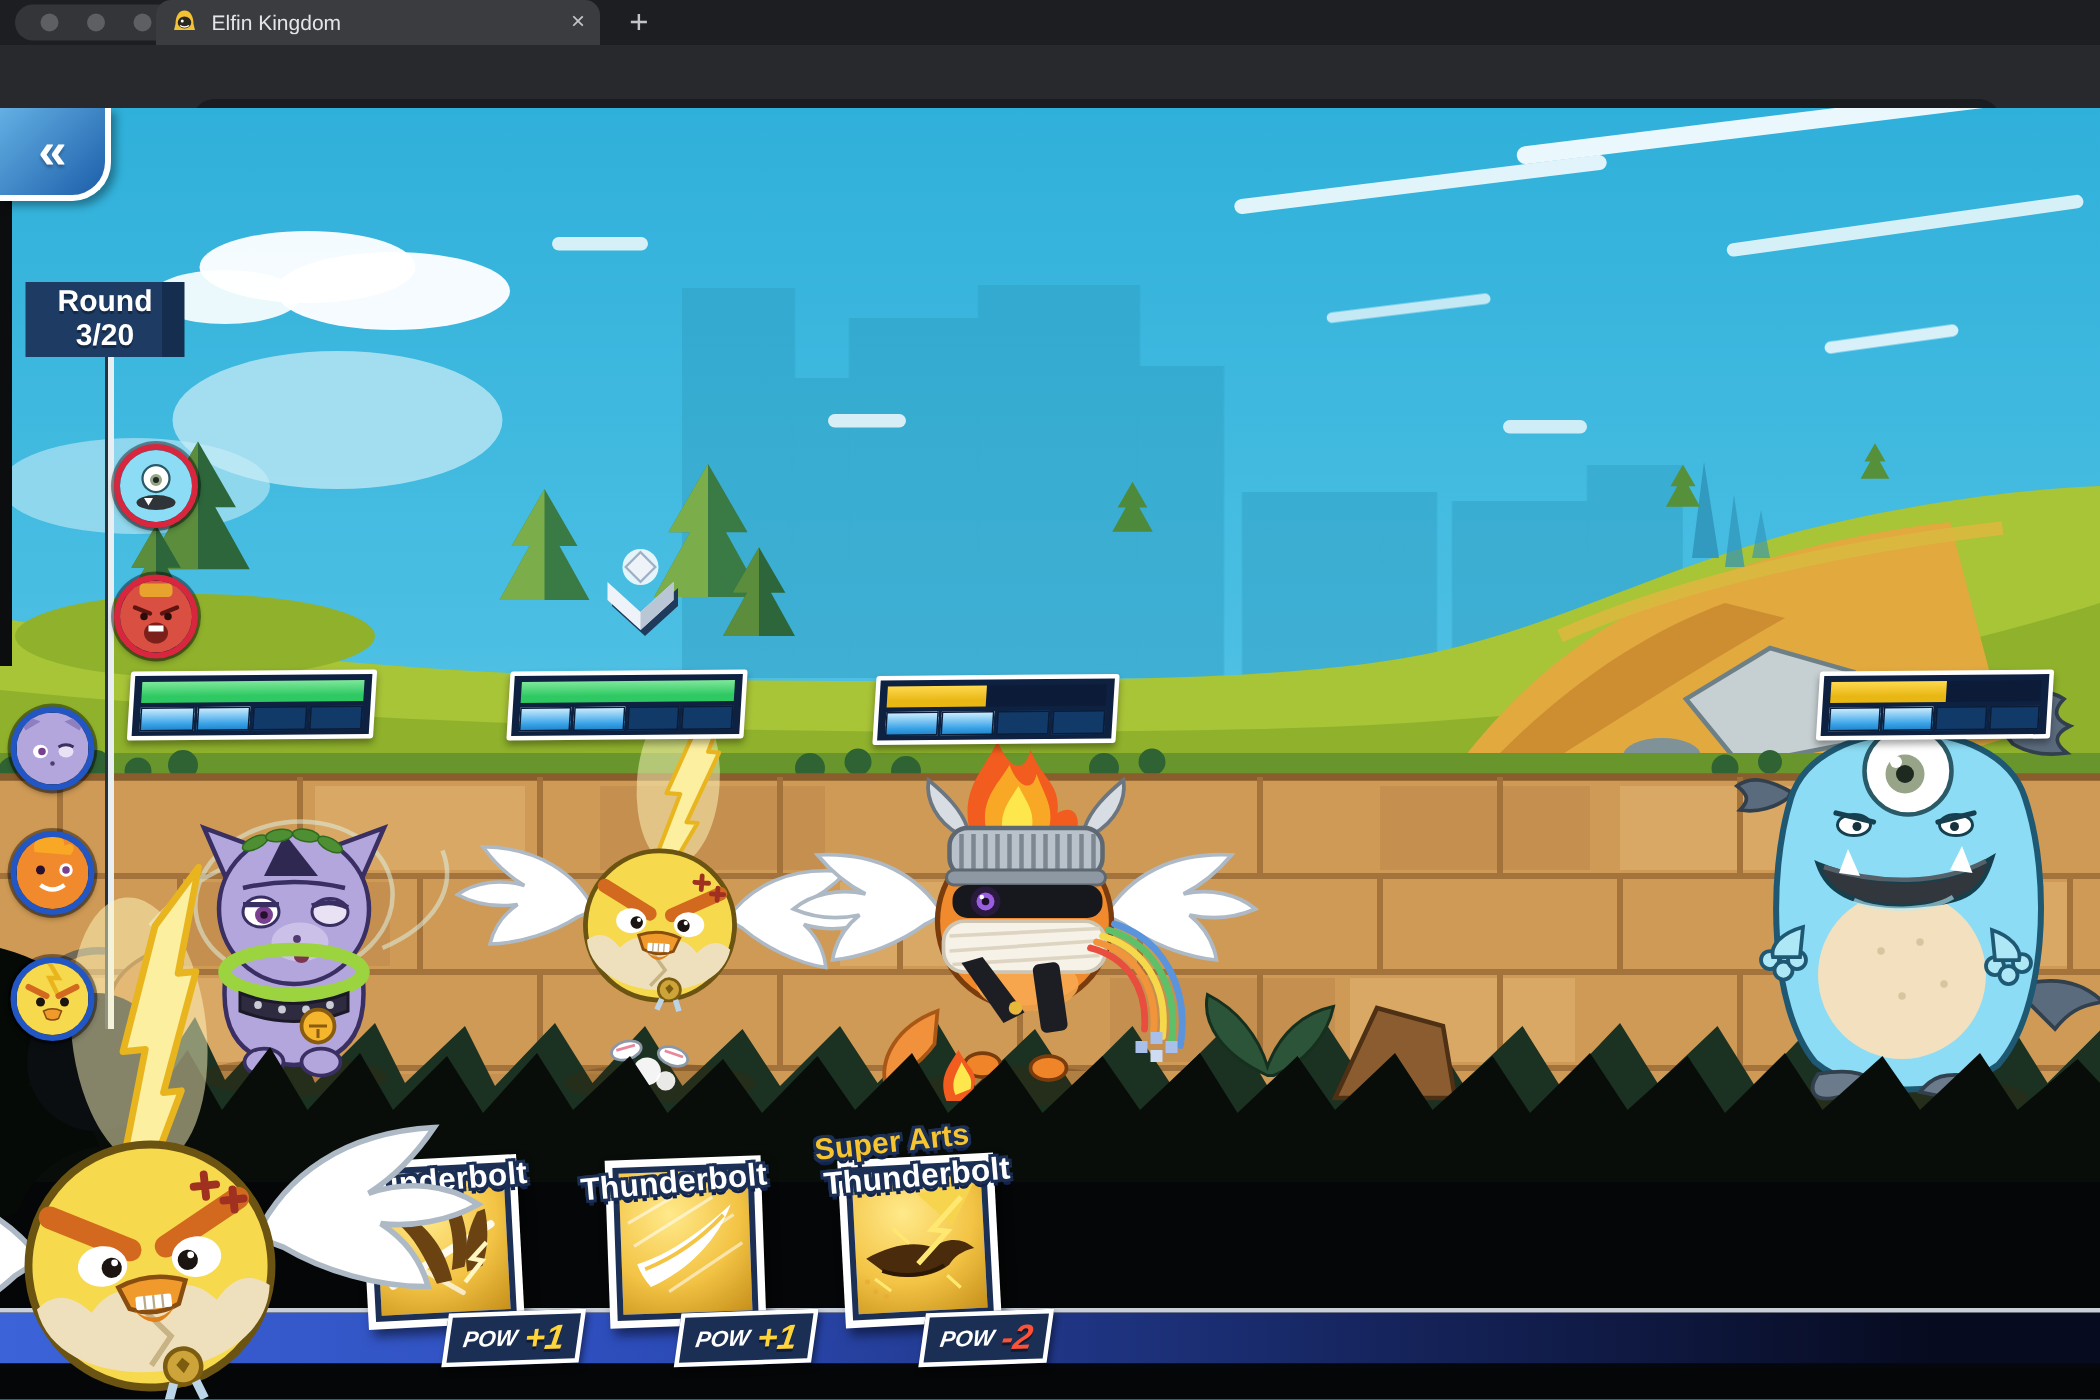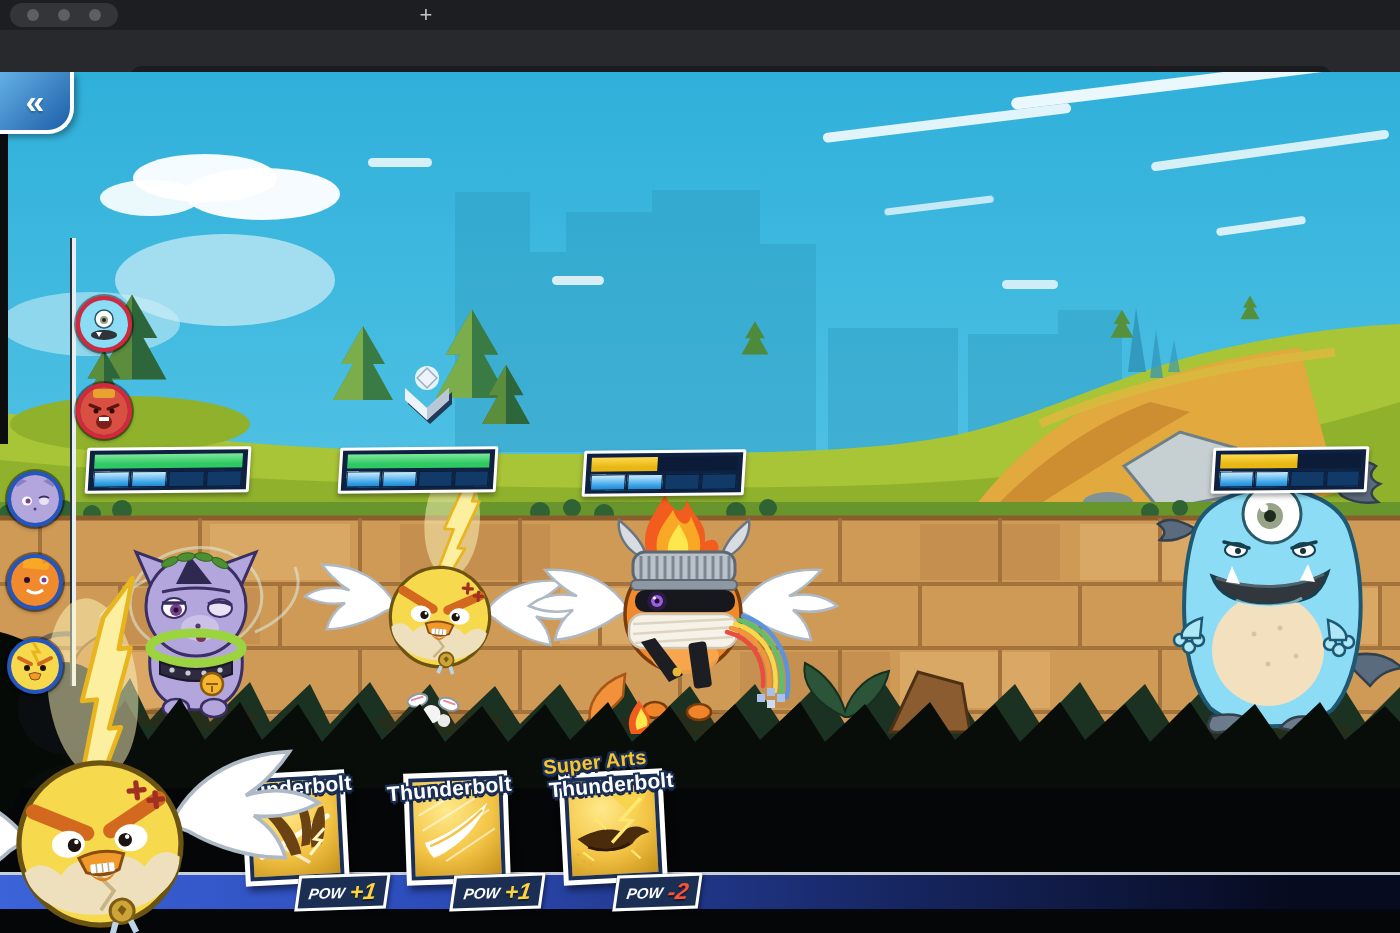--- a/index.html
+++ b/index.html
@@ -77,20 +77,30 @@
   .pow-value{font-size:23px;font-weight:900;font-style:italic;text-shadow:0 2px 0 rgba(0,0,0,.4);}
 </style>
 </head>
 <body>
 
 <div id="tabbar" class="abs">
   <div id="traffic" class="abs">
     <div class="dot"></div>
     <div class="dot"></div>
     <div class="dot"></div>
+  </div>
+  <div id="tab" class="abs">
+    <svg width="18" height="18" viewBox="0 0 18 18">
+      <path d="M9,1 C13,1 15,5 15,10 L16,14 L2,14 L3,10 C3,5 5,1 9,1 Z" fill="#f2c234"></path>
+      <ellipse cx="9" cy="9" rx="4.5" ry="4" fill="#2a2620"></ellipse>
+      <circle cx="7.5" cy="8" r="1" fill="#fff"></circle>
+        <path d="M6,11 Q9,13 12,11" stroke="#fff" stroke-width="1" fill="none"></path>
+    </svg>
+    <span id="tab-title">Elfin Kingdom</span>
+    <span id="tab-close">×</span>
   </div>
   <div id="newtab" class="abs">+</div>
 </div>
 
 <div id="navbar" class="abs">
   <div class="navicon abs" style="left:12px;">←</div>
   <div class="navicon abs" style="left:50px;">→</div>
   <div class="navicon abs" style="left:88px;">
     <svg width="17" height="17" viewBox="0 0 17 17">
       <path d="M14,8.5 A5.5,5.5 0 1 1 8.5,3" fill="none" stroke="#a3a5a8" stroke-width="1.8"></path>
@@ -509,20 +519,24 @@
 <div class="pow abs" style="left:615px;top:802px;">
   <span class="pow-label">POW</span>
   <span class="pow-value" style="color: rgb(255, 81, 54);">-2</span>
 </div>
 
 <svg id="overlay-bird" width="1400" height="861" viewBox="0 0 1400 861">
   <use href="#bird-sym" transform="translate(100,772) scale(1.5) rotate(-6)"></use>
 </svg>
 
 <div id="collapse-btn" class="abs">«</div>
+<div id="round-badge" class="abs">
+  <div>Round</div>
+  <div>3/20</div>
+</div>
 <div id="timeline" class="abs"></div>
 
 <div class="avatar abs" style="left: 76px; top: 224px; border-color: rgb(215, 38, 61);">
   <svg width="48" height="48" viewBox="-24 -24 48 48">
         <rect x="-24" y="-24" width="48" height="48" fill="#8bdcf4"></rect>
     <circle cx="0" cy="-5" r="9" fill="#fff" stroke="#2a5a68" stroke-width="1.5"></circle>
         <circle cy="-4" r="4" fill="#97a488"></circle>
         <circle cy="-4" r="2" fill="#1e2a20"></circle>
     <ellipse cx="0" cy="11" rx="13" ry="5" fill="#2e3438"></ellipse>
         <path d="M-8,8 L-5,13 L-2,8 Z" fill="#fff"></path>

